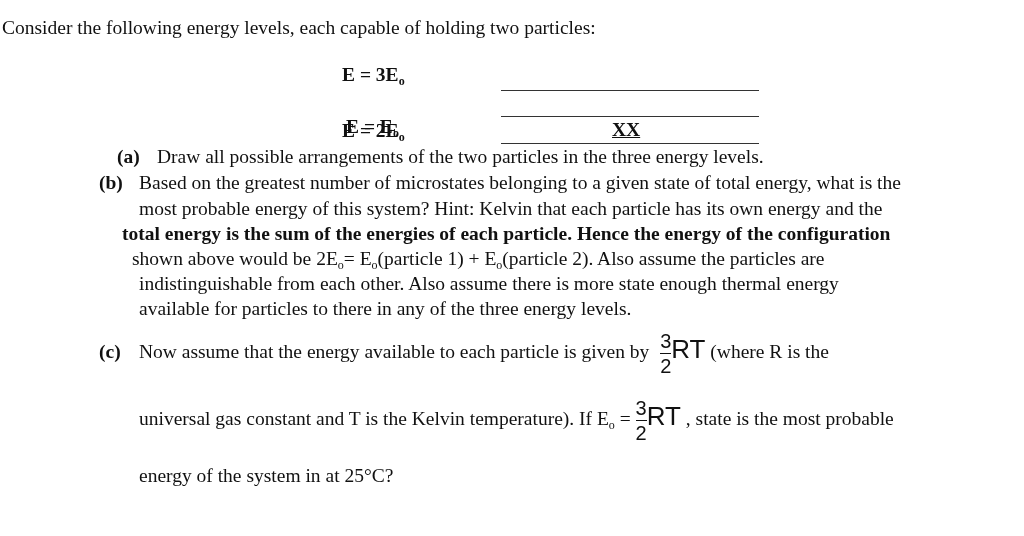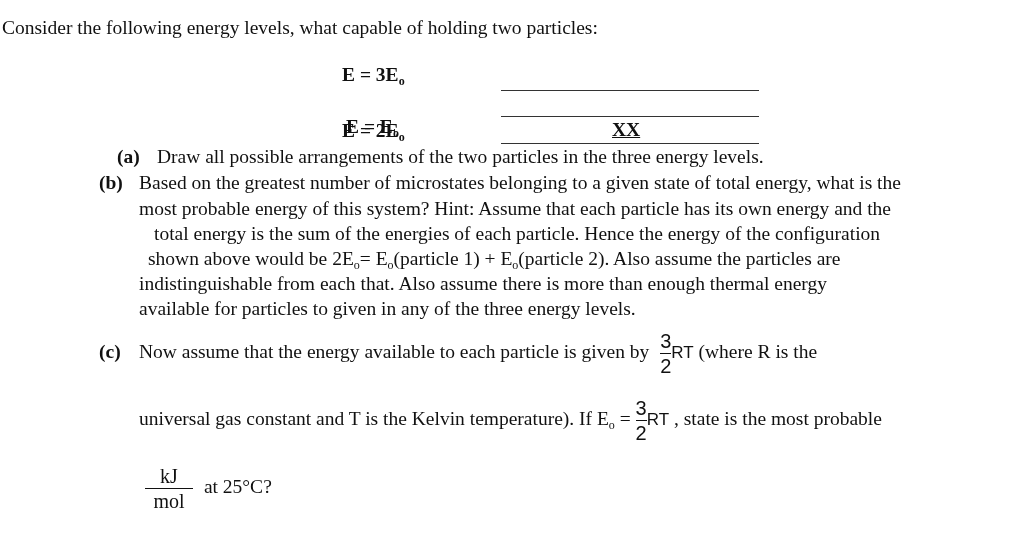--- a/index.html
+++ b/index.html
@@ -13,62 +13,60 @@
     .bold { font-weight: bold; }
     .sub { font-size: 12px; position: relative; top: 4px; }
     .levline { position: absolute; height: 0; border-top: 1.5px solid #333; }
     .frac {
       display: inline-block; vertical-align: middle; text-align: center;
       font-family: "Liberation Sans", "DejaVu Sans", sans-serif;
     }
     .frac .num, .frac .den { display: block; font-size: 20px; line-height: 22px; }
     .frac .bar { display: block; border-top: 1.3px solid #111; margin: 1px 0; }
     .frac.serif { font-family: "Liberation Serif", "DejaVu Serif", serif; }
-    .rt { font-family: "Liberation Sans", "DejaVu Sans", sans-serif; font-size: 17px; }
+    .rt { font-family: "Liberation Sans", "DejaVu Sans", sans-serif; font-size: 26px; }
     .lbl { display: inline-block; width: 40px; font-weight: bold; }
   </style>
 </head>
 <body>
 
-<div class="abs txt" style="left:2px; top:17px;">Consider the following energy levels, what capable of holding two particles:</div>
+<div class="abs txt" style="left:2px; top:17px;">Consider the following energy levels, each capable of holding two particles:</div>
 
 <div>
   <div class="abs txt bold" style="left:342px; top:64px;text-align:right;"><span>E = 3E</span><span class="sub">o</span></div>
   <div class="abs txt bold" style="left:342px; top:90px;margin-top:30px;"><span>E = 2E</span><span class="sub">o</span></div>
   <div class="abs txt bold" style="left:346px; top:116px;"><span>E = E</span><span class="sub">o</span></div>
 
   <div class="levline" style="left:501px; top:90px; width:258px;"></div>
   <div class="levline" style="left:501px; top:116px; width:258px;"></div>
   <div class="levline" style="left:501px; top:143px; width:258px;"></div>
   <div class="abs txt bold" style="left:612px; top:119px;text-decoration:underline;">XX</div>
 </div>
 
 <div class="abs txt" style="left:117px; top:146px;"><span class="lbl">(a)</span><span>Draw all possible arrangements of the two particles in the three energy levels.</span></div>
 
 <div class="abs txt" style="left:99px; top:172px;"><span class="lbl">(b)</span><span>Based on the greatest number of microstates belonging to a given state of total energy, what is the</span></div>
-<div class="abs txt" style="left:139px; top:198px;">most probable energy of this system? Hint: Assume that each particle has its own energy and the</div>
-<div class="abs txt" style="left:154px; top:223px;">total energy is the sum of the energies of each particle. Hence the energy of the configuration</div>
-<div class="abs txt" style="left:148px; top:248px;font-family:Liberation Serif, serif;"><span>shown above would be 2E</span><span class="sub">o</span><span>= E</span><span class="sub">o</span><span>(particle 1) + E</span><span class="sub">o</span><span>(particle 2). Also assume the particles are</span></div>
-<div class="abs txt" style="left:139px; top:273px;">indistinguishable from each that. Also assume there is more than enough thermal energy</div>
-<div class="abs txt" style="left:139px; top:298px;">available for particles to given in any of the three energy levels.</div>
+<div class="abs txt" style="left:139px; top:198px;">most probable energy of this system? Hint: Kelvin that each particle has its own energy and the</div>
+<div class="abs txt" style="left:122px; top:223px;font-weight:bold;">total energy is the sum of the energies of each particle. Hence the energy of the configuration</div>
+<div class="abs txt" style="left:132px; top:248px;font-family:Liberation Serif, serif;"><span>shown above would be 2E</span><span class="sub">o</span><span>= E</span><span class="sub">o</span><span>(particle 1) + E</span><span class="sub">o</span><span>(particle 2). Also assume the particles are</span></div>
+<div class="abs txt" style="left:139px; top:273px;">indistinguishable from each other. Also assume there is more state enough thermal energy</div>
+<div class="abs txt" style="left:139px; top:298px;">available for particles to there in any of the three energy levels.</div>
 
 <div class="abs txt" style="left:99px; top:330px;">
   <span class="lbl">(c)</span><span>Now assume that the energy available to each particle is given by</span>
   <span class="frac" style="margin-left:6px;">
     <span class="num">3</span><span class="bar"></span><span class="den">2</span>
   </span><span class="rt">RT</span>
   <span>(where R is the</span>
 </div>
 
 <div class="abs txt" style="left:139px; top:397px;">
   <span>universal gas constant and T is the Kelvin temperature). If E</span><span class="sub">o</span><span> =</span>
   <span class="frac">
     <span class="num">3</span><span class="bar"></span><span class="den">2</span>
   </span><span class="rt">RT</span>
   <span>, state is the most probable</span>
 </div>
 
 <div class="abs txt" style="left:139px; top:465px;">
-  <span class="frac serif" style="margin:0 6px; width:48px;">
-    <span class="num">kJ</span><span class="bar"></span><span class="den">mol</span>
-  </span>
+  <span>energy of the system in</span>
   <span>at 25°C?</span>
 </div>
 
 </body></html>

